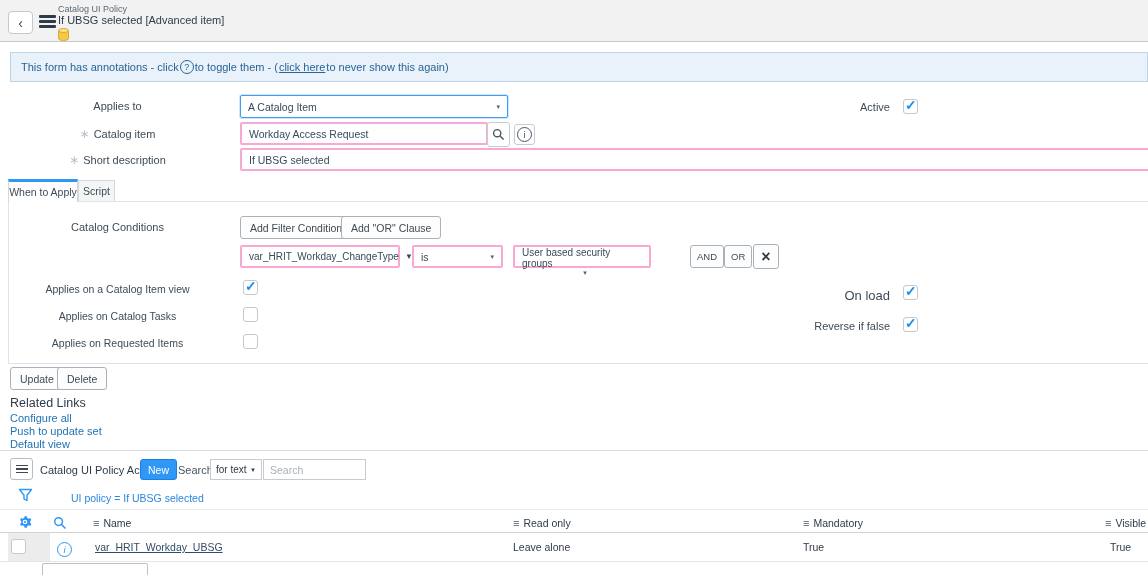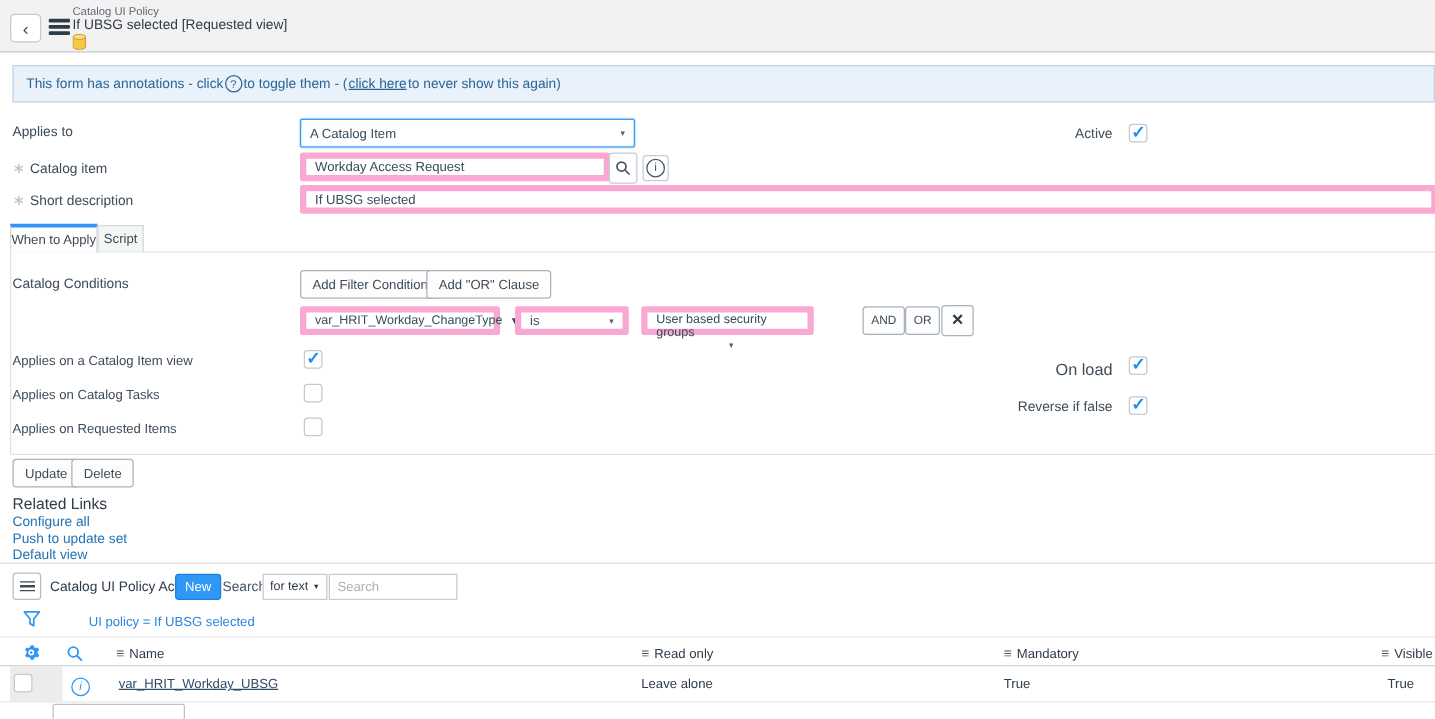--- a/index.html
+++ b/index.html
@@ -15,24 +15,24 @@
   .rec-type { position:absolute; left:58px; top:4px; font-size:9px; color:#5d6973; }
   .rec-title { position:absolute; left:58px; top:14px; font-size:11px; color:#2e3b48; }
   .db-ico { position:absolute; left:58px; top:27px; }
 
   
   .annot { position:absolute; top:52px; left:10px; right:0; height:30px; background:#e9f2fa; border:1px solid #bdd4e7; display:flex; align-items:center; padding-left:10px; font-size:11px; color:#2a6496; gap:1px; }
   .qmark { display:inline-flex; width:14px; height:14px; border:1px solid #2a6496; border-radius:50%; align-items:center; justify-content:center; font-size:9px; }
   .annot a { color:#2a6496; text-decoration:underline; cursor:pointer; }
 
   
-  .lbl { position:absolute; left:10px; width:215px; text-align:left; font-size:11px; color:#3e4b57; }
+  .lbl { position:absolute; left:10px; width:215px; text-align:center; font-size:11px; color:#3e4b57; }
   .lbl-r { position:absolute; text-align:right; font-size:11px; color:#3e4b57; }
   .mand { color:#b9c0c8; font-size:12px; margin-right:4px; }
-  .inp, .sel { position:absolute; background:#fff; border:5px solid #f9a8d4; border-radius:2px; height:23px; font-size:10.5px; color:#374b5c; display:flex; align-items:center; padding:0 7px; }
+  .inp, .sel { position:absolute; background:#fff; border:2px solid #f9a8d4; border-radius:2px; height:23px; font-size:10.5px; color:#374b5c; display:flex; align-items:center; padding:0 7px; }
   .sel { justify-content:space-between; cursor:pointer; }
   .sel .arr { font-size:7px; color:#55616c; margin-left:6px; }
   .sel-focus { border:1px solid #3d9df3; box-shadow:0 0 0 1px rgba(61,157,243,.25); }
   .cb { position:absolute; width:15px; height:15px; background:#fff; border:1px solid #c3c9cf; border-radius:3px; cursor:pointer; }
   .cb.checked::after { content:"✓"; position:absolute; left:1px; top:-3px; color:#1e90f0; font-size:14px; font-weight:bold; }
   .btn { position:absolute; height:23px; background:#fdfdfd; border:1px solid #a9b2ba; border-radius:3px; font-size:10.5px; color:#3e4b57; display:inline-flex; align-items:center; justify-content:center; padding:0 9px; cursor:pointer; }
   .icon-btn { background:#fff; }
 
   
   .tab { position:absolute; display:flex; align-items:center; justify-content:center; font-size:10.5px; color:#3e4b57; cursor:pointer; }
@@ -75,21 +75,21 @@
   <div class="hdr">
     <div class="back-btn">
       <span>‹</span>
     </div>
     <div class="hamb">
         <i></i>
         <i></i>
         <i></i>
       </div>
     <div class="rec-type">Catalog UI Policy</div>
-    <div class="rec-title">If UBSG selected [Requested view]</div>
+    <div class="rec-title">If UBSG selected [Advanced item]</div>
     <span class="db-ico">
       <svg width="11" height="13" viewBox="0 0 11 13">
           <path d="M0.5 2.5v8c0 1.1 2.2 2 5 2s5-.9 5-2v-8z" fill="#f6c844" stroke="#c9992b" stroke-width="0.8"></path>
           <ellipse cx="5.5" cy="2.5" rx="5" ry="2" fill="#fbe184" stroke="#c9992b" stroke-width="0.8"></ellipse>
         </svg>
     </span>
   </div>
 
   <div class="annot">
     <span>This form has annotations - click</span>

